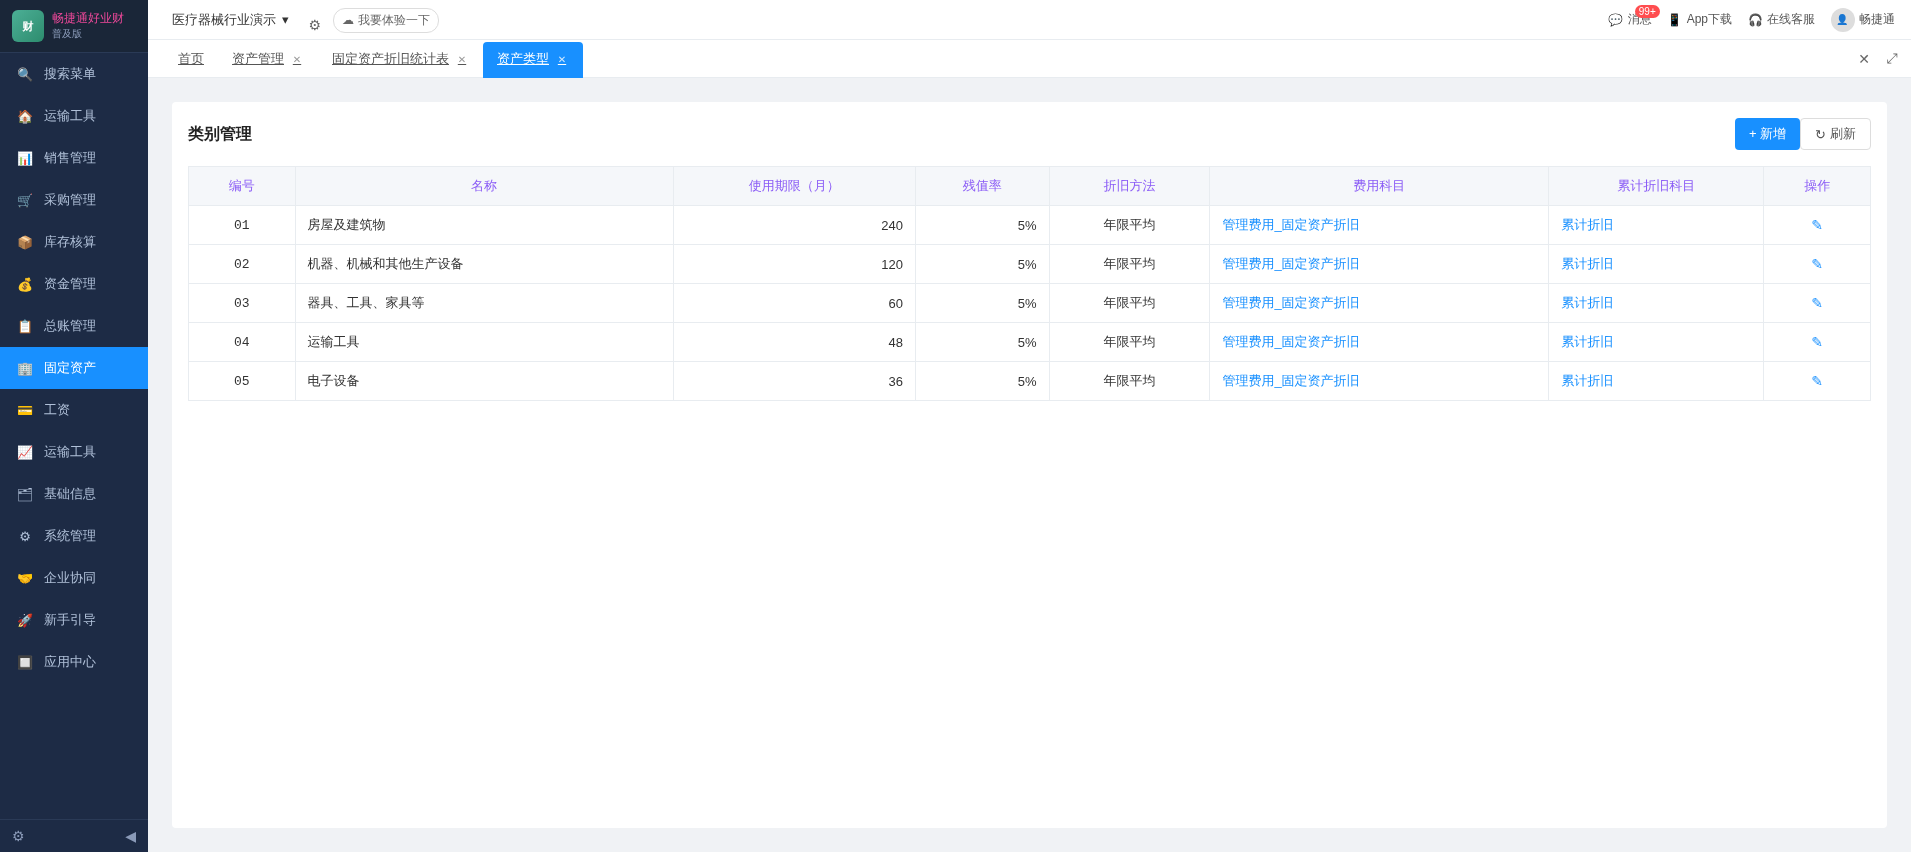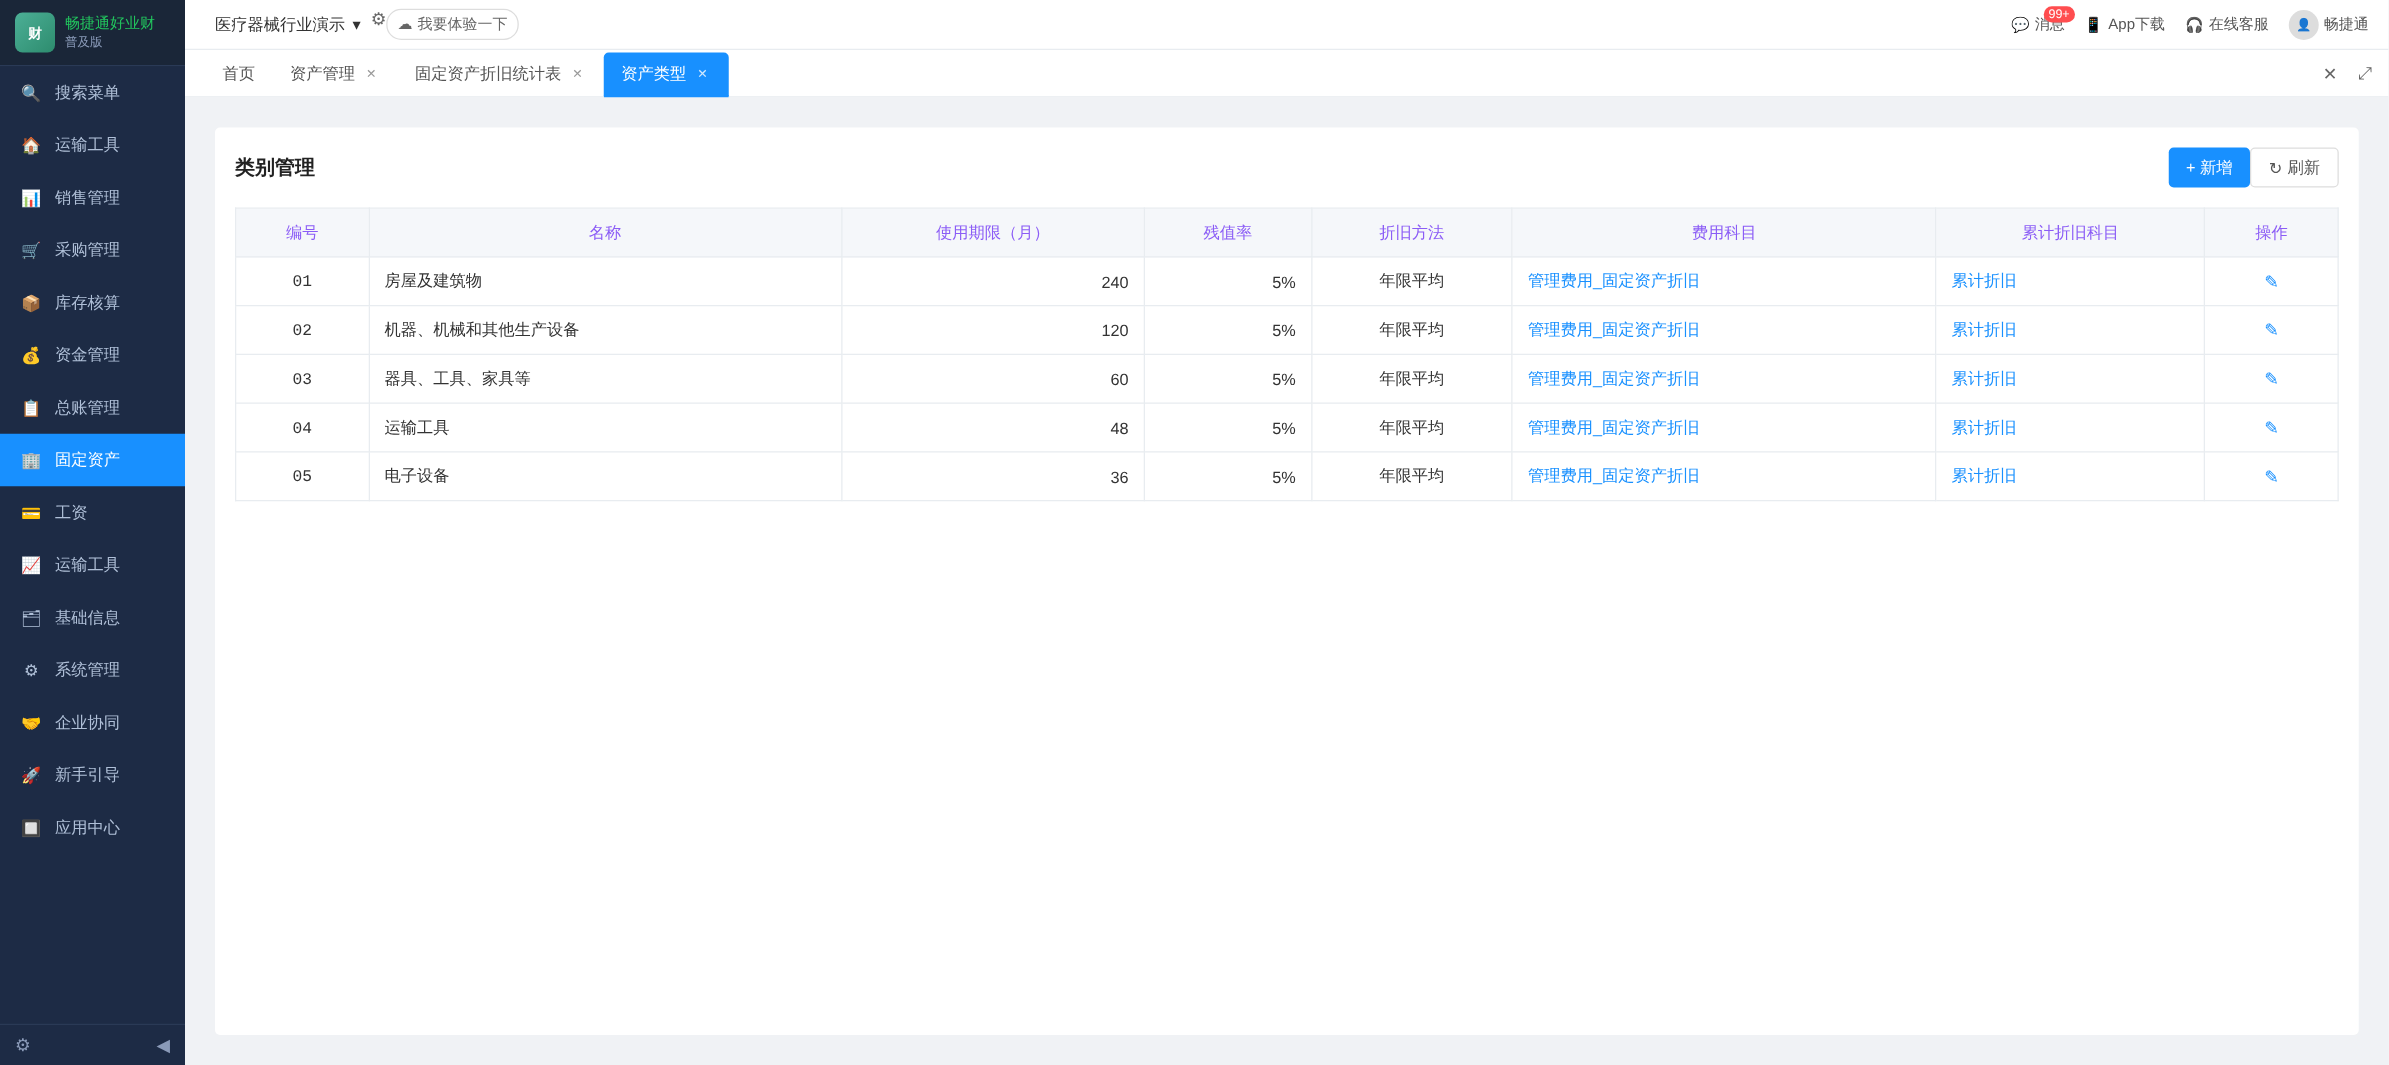--- a/index.html
+++ b/index.html
@@ -23,21 +23,21 @@
       gap: 8px;
       border-bottom: 1px solid #2a3a56;
     }
     .logo-icon {
       width: 32px; height: 32px;
       background: linear-gradient(135deg, #4caf96, #2d8c6e);
       border-radius: 6px;
       display: flex; align-items: center; justify-content: center;
       color: white; font-size: 11px; font-weight: bold;
     }
-    .logo-text { font-size: 12px; color: #22c55e; line-height: 1.3; }
+    .logo-text { font-size: 12px; color: #ec4899; line-height: 1.3; }
     .logo-sub { font-size: 10px; color: #8a9ab8; }
 
     .sidebar-scroll {
       flex: 1;
       overflow-y: auto;
       overflow-x: hidden;
     }
     .sidebar-scroll::-webkit-scrollbar { width: 4px; }
     .sidebar-scroll::-webkit-scrollbar-thumb { background: #2a3a56; }
 
@@ -84,21 +84,21 @@
       background: white;
       border-bottom: 1px solid #e8ecf0;
       padding: 6px 16px;
       display: flex;
       align-items: center;
       justify-content: space-between;
       height: 40px;
       flex-shrink: 0;
     }
     .topbar-left {
-      display: flex; align-items: flex-start; 
+      display: flex; align-items: flex-end; gap: 12px;
     }
     .workspace-selector {
       display: flex; align-items: center; gap: 6px;
       color: #333; font-size: 13px; cursor: pointer;
       padding: 4px 8px;
       border-radius: 4px;
     }
     .settings-icon { color: #666; cursor: pointer; font-size: 14px; }
     .experience-btn {
       display: flex; align-items: center; gap: 4px;
@@ -150,20 +150,21 @@
       display: flex;
       align-items: center;
       gap: 6px;
       padding: 8px 14px;
       font-size: 13px;
       cursor: pointer;
       color: #555;
       border-bottom: 2px solid transparent;
       white-space: nowrap;
       margin-bottom: -1px;
+      text-decoration: underline;
     }
     .tab.active {
       color: white;
       background: #1890ff;
       border-radius: 4px 4px 0 0;
       border-bottom: 2px solid #1890ff;
     }
     .tab-close {
       font-size: 10px;
       color: #999;

